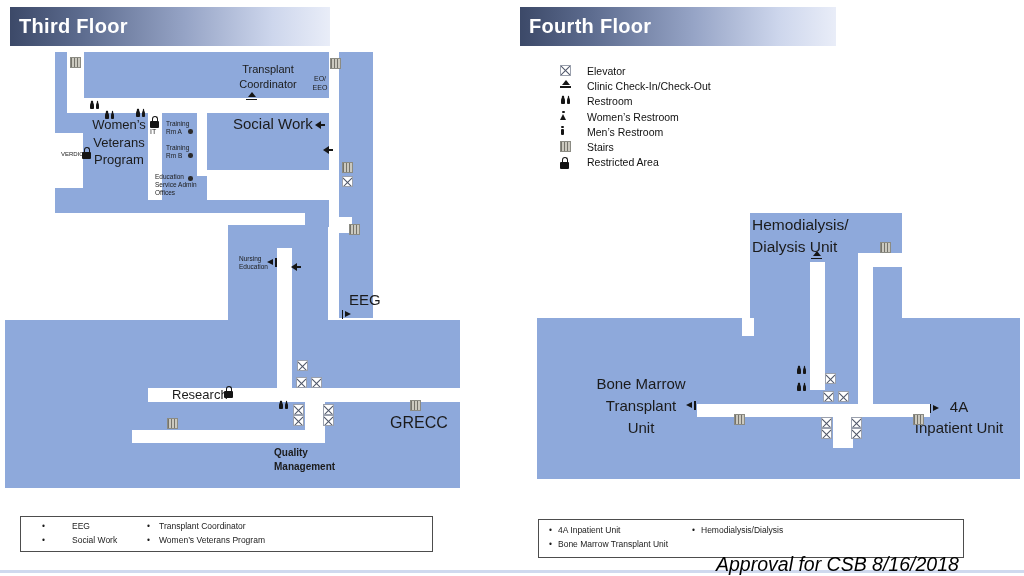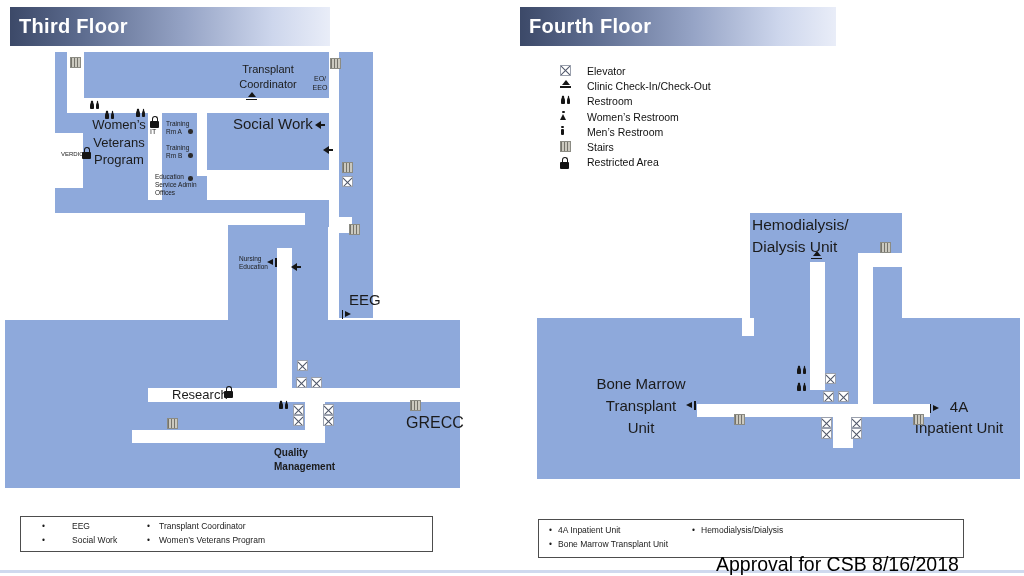--- a/index.html
+++ b/index.html
@@ -57,21 +57,21 @@
   .key-ic{position:relative;width:16px;height:12px;flex:0 0 16px;margin-right:11px;}
   .key-ic .ic{position:absolute;left:0;top:0;}
   .key-label{font-size:10.5px;color:#111;}
   
   .svc-hdr{position:absolute;z-index:5;height:16px;background:#1F3864;color:#fff;font-weight:bold;
       font-size:10.5px;line-height:16px;padding-left:7px;box-sizing:border-box;}
   .svc-box{position:absolute;z-index:4;background:#fff;border:1.5px solid #4d4d4d;}
   .svc-col{position:absolute;z-index:6;font-size:8.5px;color:#1b1b1b;}
   .svc-row{display:flex;margin-bottom:4.5px;line-height:1.1;}
   .svc-bullet{flex:0 0 auto;}
-  .approval{position:absolute;left:716px;top:553px;z-index:6;font-size:19.5px;color:#000;}
+  .approval{position:absolute;left:716px;top:553px;z-index:6;font-size:19.5px;color:#000;font-style:italic;}
   .edge-line{position:absolute;left:0;top:570px;width:1024px;height:3px;background:#cfd9ee;z-index:0;}
 </style>
 </head>
 <body>
 
 <div class="canvas">
   <div class="edge-line"></div>
 
   <div class="floor-hdr" style="left:520px;top:7px;width:316px;">
     <span>Fourth Floor</span>
@@ -213,21 +213,21 @@
     <div class="map-label" style="left: 166px; top: 144px; font-size: 6.5px; line-height: 1.25;">Training
 Rm B</div>
     <div class="map-label" style="left: 155px; top: 173px; font-size: 6.5px; line-height: 1.25;">Education
 Service Admin
 Offices</div>
     <div class="map-label" style="left: 233px; top: 114px; font-size: 15px;">Social Work</div>
     <div class="map-label" style="left: 239px; top: 255px; font-size: 6.5px; line-height: 1.25;">Nursing
 Education</div>
     <div class="map-label" style="left: 349px; top: 290px; font-size: 15px;">EEG</div>
     <div class="map-label" style="left: 172px; top: 386px; font-size: 13px;">Research</div>
-    <div class="map-label" style="left: 390px; top: 412px; font-size: 16px; margin-left: 16px;">GRECC</div>
+    <div class="map-label" style="left: 390px; top: 412px; font-size: 16px;">GRECC</div>
     <div class="map-label" style="left: 274px; top: 446px; font-size: 10px; line-height: 1.4; font-weight: bold;">Quality
 Management</div>
     <div class="ic ic-stairs" style="left: 70px; top: 57px;"></div>
     <div class="ic ic-restroom" style="left: 89px; top: 100px;"></div>
     <div class="ic ic-restroom" style="left: 104px; top: 110px;"></div>
     <div class="ic ic-restroom" style="left: 135px; top: 108px;"></div>
     <div class="ic ic-lock" style="left: 82px; top: 146px;"></div>
     <div class="ic ic-lock" style="left: 150px; top: 115px;"></div>
     <div class="ic ic-dot" style="left: 188px; top: 129px;"></div>
     <div class="ic ic-dot" style="left: 188px; top: 153px;"></div>

